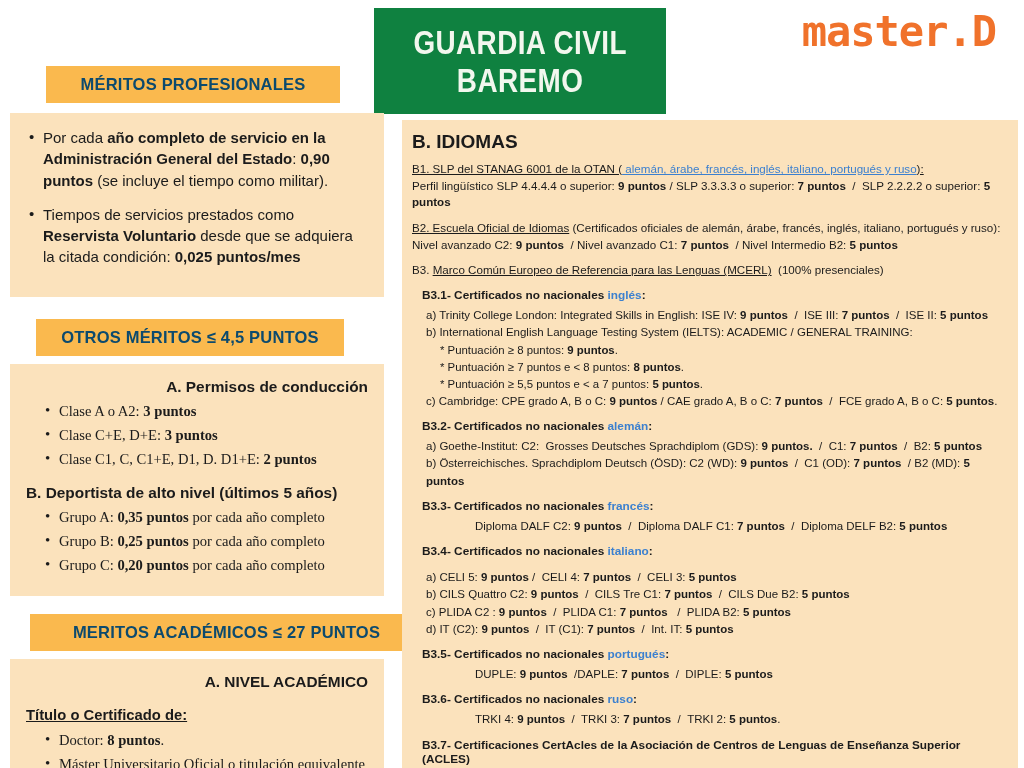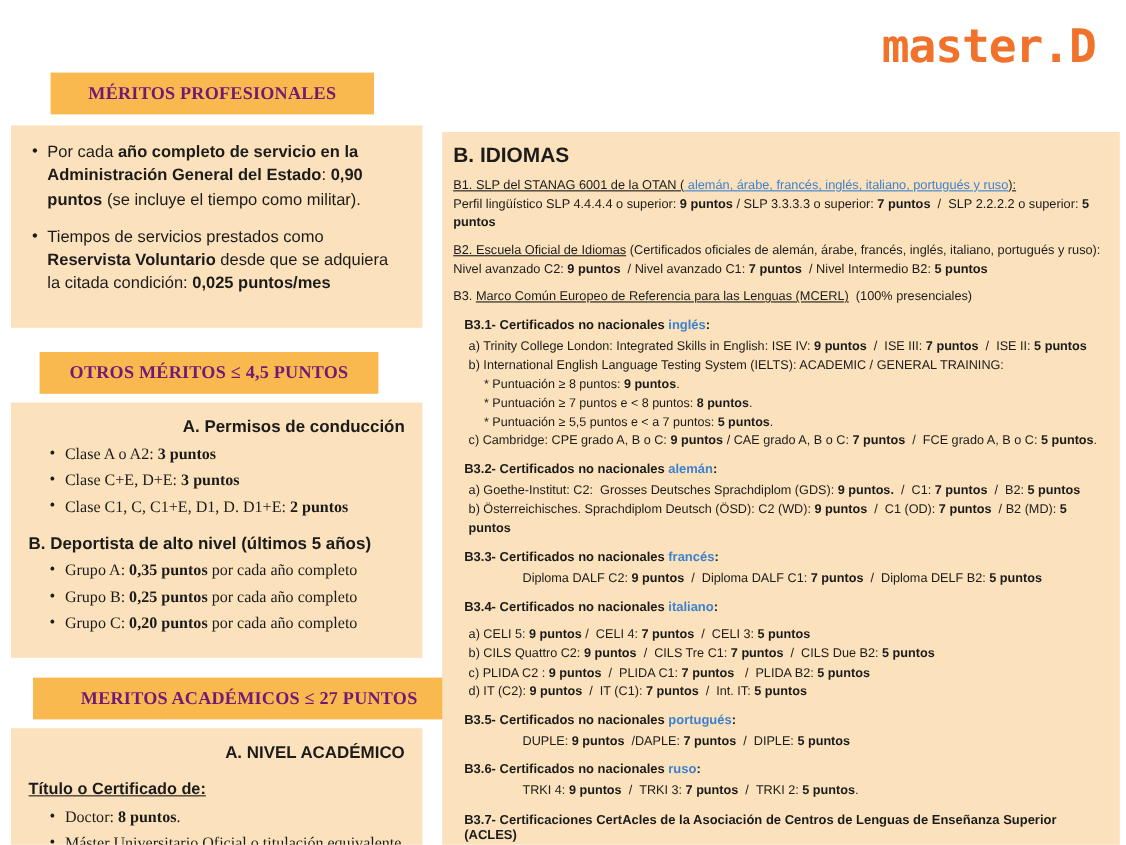--- a/index.html
+++ b/index.html
@@ -24,42 +24,41 @@
     color: #f2f7ee;
     font-weight: bold;
     font-size: 34px;
     line-height: 1.12;
     letter-spacing: 0.5px;
     transform: scaleX(0.82);
     text-align: center;
     white-space: nowrap;
   }
   .logo {
-    position: absolute; right: 28px; top: 17px;
+    position: absolute; right: 28px; top: 7px;
     color: #f0722b;
     font-size: 42px;
     font-weight: bold;
     letter-spacing: -1px;
     font-family: "DejaVu Sans Mono", monospace;
     white-space: nowrap;
   }
 
   
   .left-col { position: absolute; left: 0; top: 66px; width: 396px; }
 
   .band {
     background: #fab94e;
-    color: #701a75;
+    color: #0c4a6e;
     font-weight: bold;
     font-size: 16.5px;
     text-align: center;
     padding: 9px 6px;
     letter-spacing: 0.2px;
     white-space: nowrap;
-    font-family: Liberation Serif, serif;
   }
   .band-mp   { margin-left: 46px; width: 294px; }
   .band-om   { margin-left: 36px; width: 308px; }
   .band-ma   { margin-left: 30px; width: 393px; }
 
   .panel {
     background: #fbe2bc;
     padding: 14px 16px 16px 16px;
   }
   .panel-mp { margin: 10px 12px 0 10px; }
@@ -122,20 +121,24 @@
   .r-item { font-size: 11.5px; line-height: 1.5; margin-left: 14px; }
   .r-item3 { font-size: 11.5px; line-height: 1.5; margin-left: 44px; padding-left: 19px; }
   .r-star { font-size: 11.4px; line-height: 1.5; margin-left: 28px; }
   .sp6 { height: 6px; }
 </style>
 </head>
 <body>
 
 <div class="page">
 
+  <div class="title-block">
+    <div class="title-line">GUARDIA CIVIL</div>
+    <div class="title-line">BAREMO</div>
+  </div>
   <div class="logo">master.D</div>
 
   <div class="left-col">
 
     <div class="band band-mp">MÉRITOS PROFESIONALES</div>
     <div class="panel panel-mp">
       <ul class="bul spaced">
         <li>Por cada <b>año completo de servicio en la Administración General del Estado</b>: <b>0,90 puntos</b> (se incluye el tiempo como militar).</li>
         <li>Tiempos de servicios prestados como <b>Reservista Voluntario</b> desde que se adquiera la citada condición: <b>0,025 puntos/mes</b></li>
       </ul>

